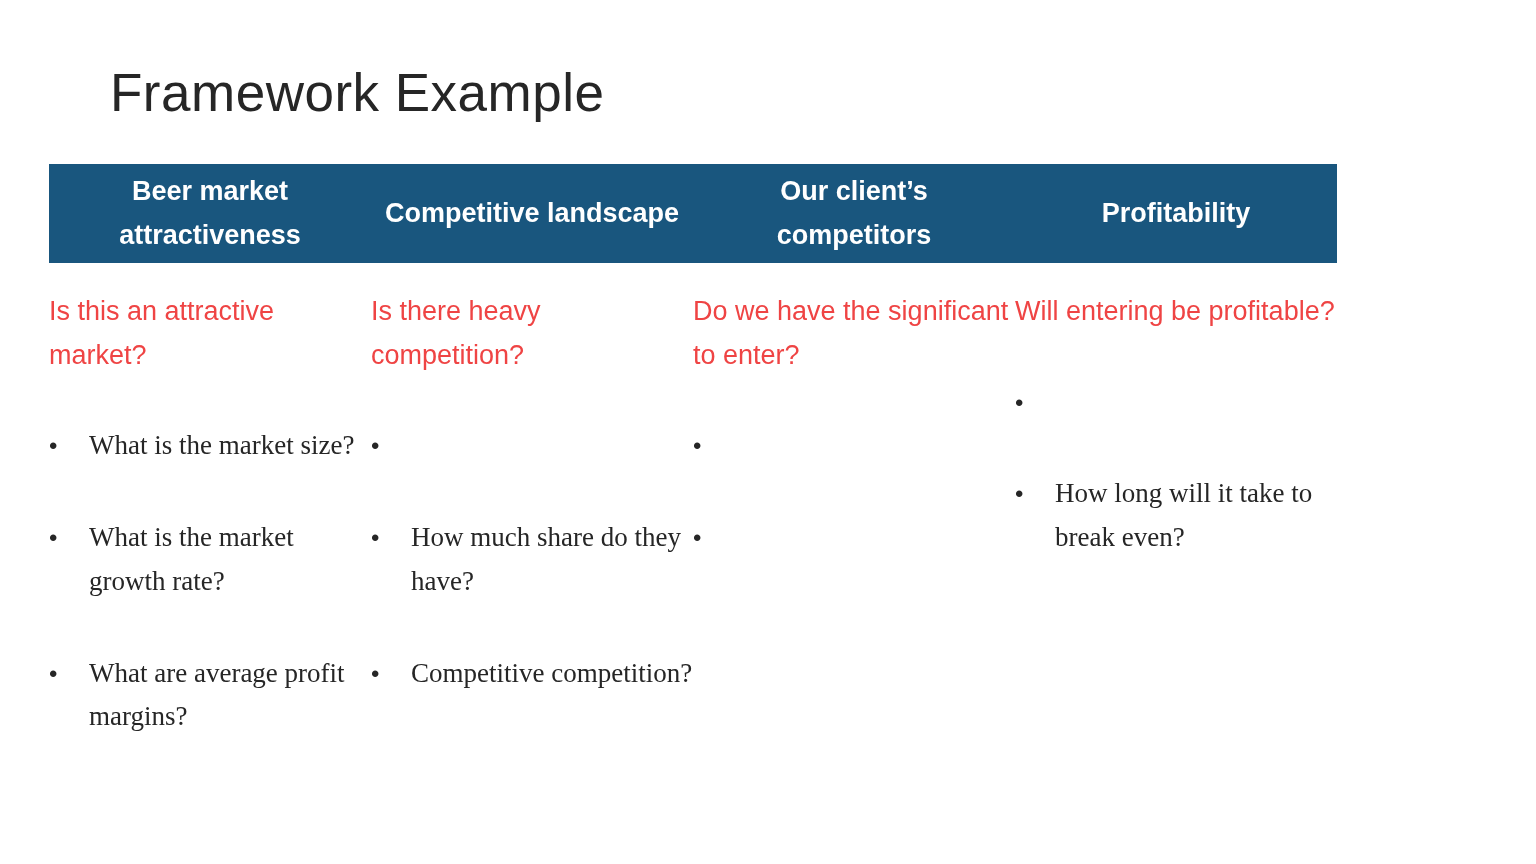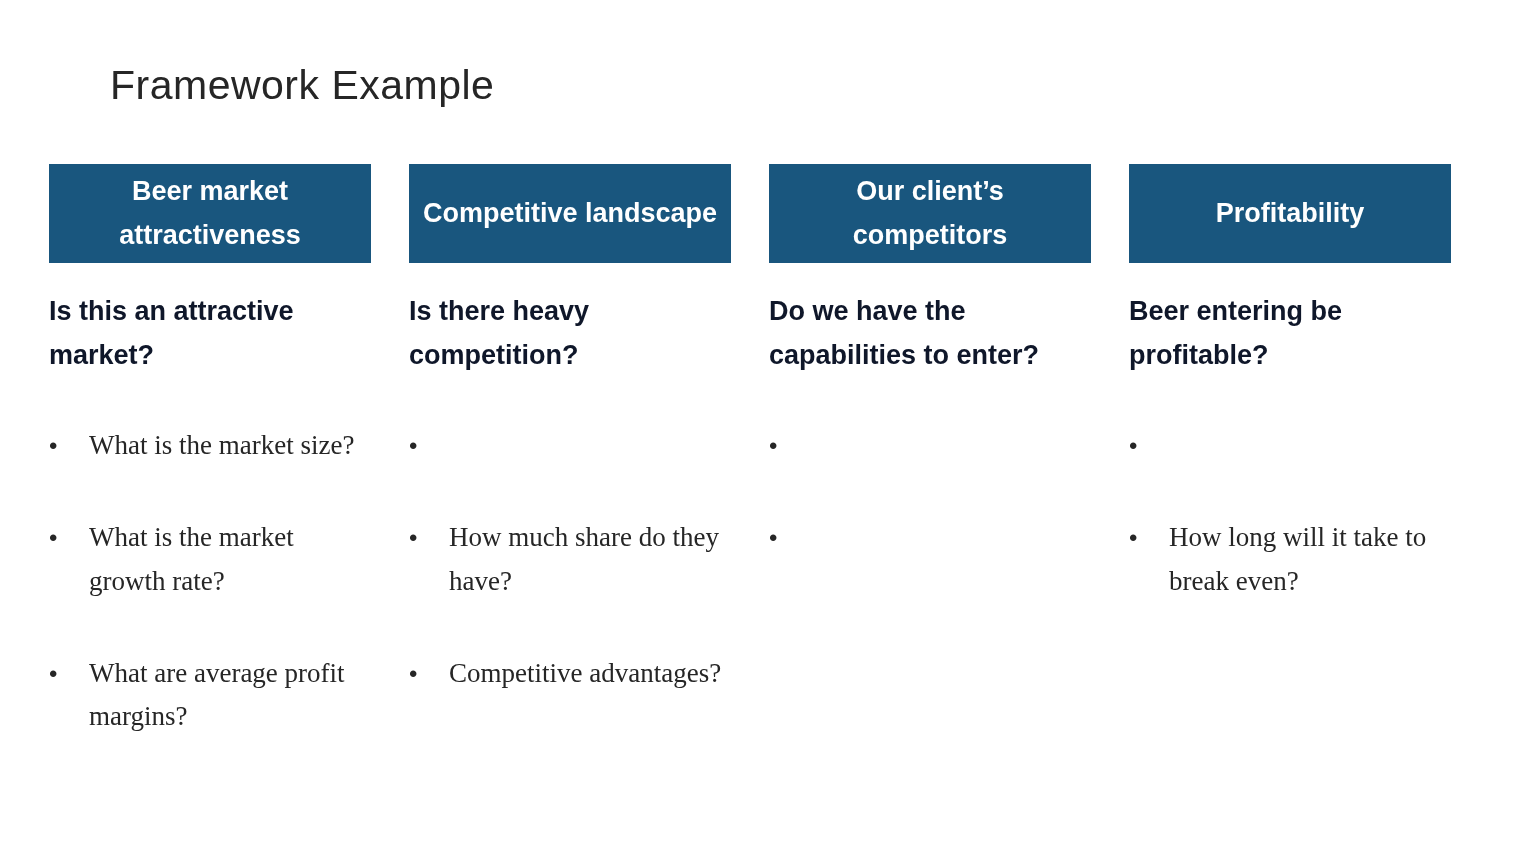--- a/index.html
+++ b/index.html
@@ -11,34 +11,33 @@
     width: 1536px;
     height: 864px;
     background: #ffffff;
     overflow: hidden;
   }
 
   .slide-title {
     position: absolute;
     left: 110px;
     top: 62px;
-    font-size: 41px;
+    font-size: 53px;
     font-weight: 400;
     color: #262626;
     letter-spacing: 0.5px;
   }
 
   .columns {
     position: absolute;
     left: 49px;
     top: 164px;
     width: 1403px;
     display: grid;
     grid-template-columns: repeat(4, 322px);
-    column-gap: 38px;
   }
 
   .column { display: flex; flex-direction: column; }
 
   .column-header {
     height: 99px;
     background: #19567E;
     color: #ffffff;
     font-size: 27px;
     font-weight: 700;
@@ -46,22 +45,22 @@
     display: flex;
     align-items: center;
     justify-content: center;
     text-align: center;
     padding: 0 10px;
   }
 
   .column-question {
     margin-top: 27px;
     font-size: 27px;
-    font-weight: 700;
-    color: #0f172a;
+    font-weight: 400;
+    color: #ef4444;
     line-height: 1.62;
   }
 
   .bullet-list {
     list-style: none;
     margin-top: 47px;
   }
 
   .bullet-item {
     display: flex;
@@ -115,41 +114,41 @@
       <ul class="bullet-list">
         <li class="bullet-item">
           <span class="bullet-marker">•</span>
         </li>
         <li class="bullet-item">
           <span class="bullet-marker">•</span>
           <span class="bullet-text">How much share do they have?</span>
         </li>
         <li class="bullet-item">
           <span class="bullet-marker">•</span>
-          <span class="bullet-text">Competitive advantages?</span>
+          <span class="bullet-text">Competitive competition?</span>
         </li>
       </ul>
     </div>
 
     <div class="column">
       <div class="column-header">Our client’s competitors</div>
-      <div class="column-question">Do we have the capabilities to enter?</div>
+      <div class="column-question">Do we have the significant to enter?</div>
       <ul class="bullet-list">
         <li class="bullet-item">
           <span class="bullet-marker">•</span>
         </li>
         <li class="bullet-item">
           <span class="bullet-marker">•</span>
         </li>
       </ul>
     </div>
 
     <div class="column">
       <div class="column-header">Profitability</div>
-      <div class="column-question">Beer entering be profitable?</div>
+      <div class="column-question">Will entering be profitable?</div>
       <ul class="bullet-list">
         <li class="bullet-item">
           <span class="bullet-marker">•</span>
         </li>
         <li class="bullet-item">
           <span class="bullet-marker">•</span>
           <span class="bullet-text">How long will it take to break even?</span>
         </li>
       </ul>
     </div>

